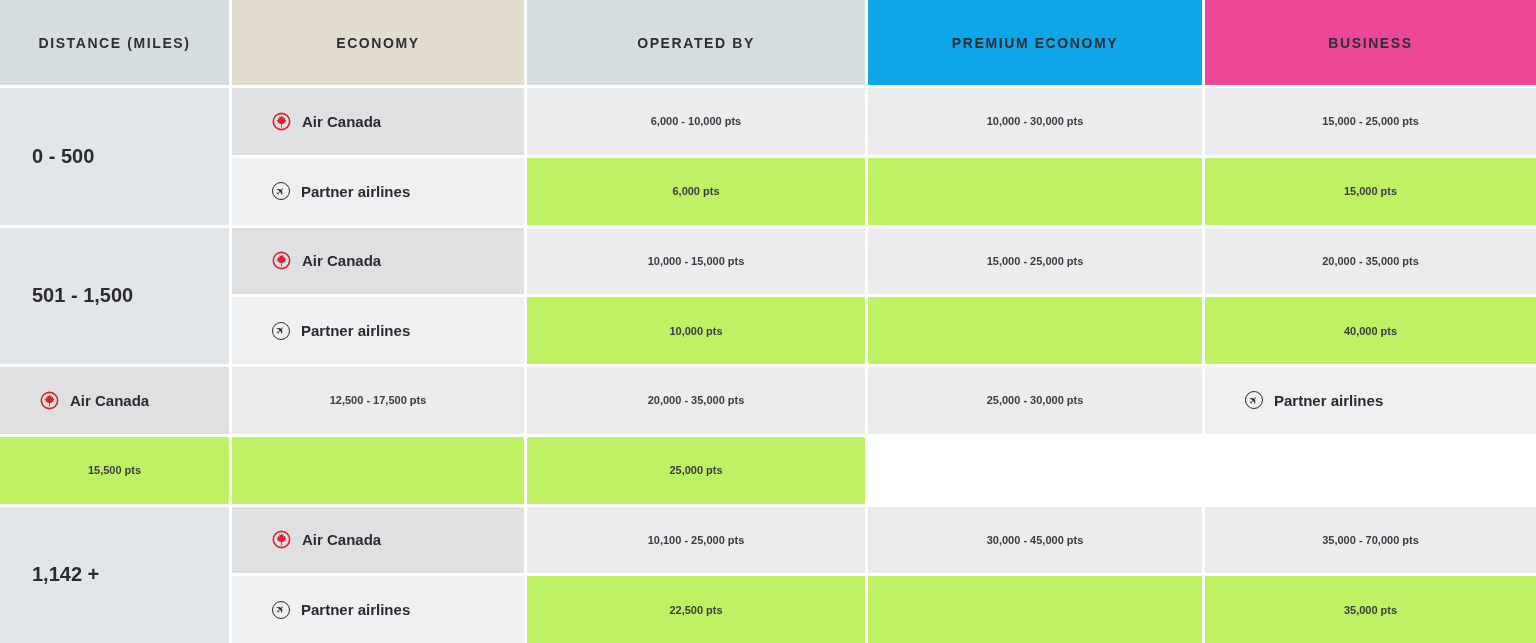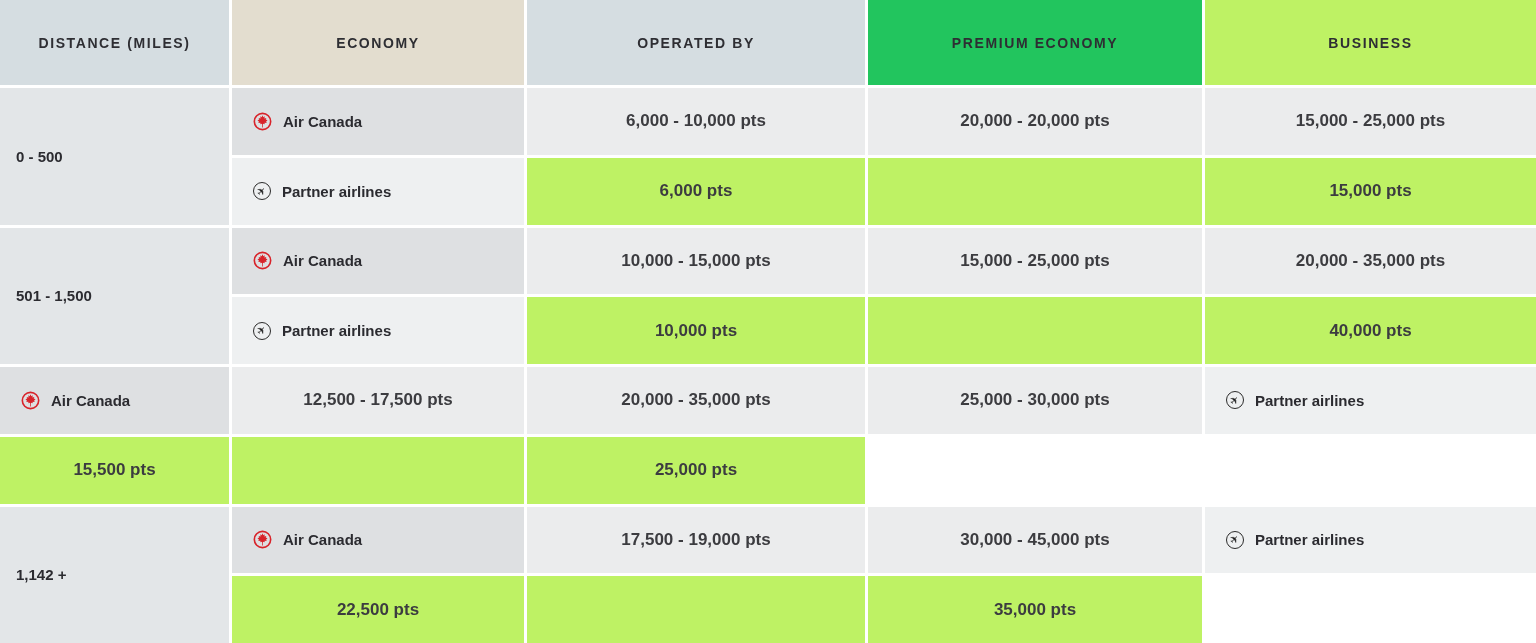--- a/index.html
+++ b/index.html
@@ -28,46 +28,46 @@
   .hcell {
     justify-content: center;
     font-size: 14px;
     font-weight: bold;
     letter-spacing: 1.6px;
     text-transform: uppercase;
     color: #2e2e33;
   }
   .bg-hdr-gray { background: #d5dde1; }
   .bg-hdr-eco  { background: #e3ddcf; }
-  .bg-hdr-pre  { background: #22c55e; }
-  .bg-hdr-bus  { background: #bef264; }
+  .bg-hdr-pre  { background: #0ea5e9; }
+  .bg-hdr-bus  { background: #ec4899; }
   
   .dcell {
     grid-column: 1;
     grid-row: span 2;
     background: #e3e6e8;
-    padding-left: 16px;
-    font-size: 15px;
+    padding-left: 32px;
+    font-size: 20px;
     font-weight: bold;
     color: #2b2b30;
   }
   
   .opcell {
-    padding-left: 21px;
+    padding-left: 40px;
     gap: 11px;
     font-size: 15px;
     font-weight: bold;
     color: #2b2b30;
   }
   .op-ac { background: #dee0e2; }
   .op-pa { background: #eef0f1; }
   
   .vcell {
     justify-content: center;
-    font-size: 17px;
+    font-size: 11px;
     font-weight: 600;
     color: #3c3c40;
   }
   .val-ac { background: #ebeced; }
   .val-pa { background: #bef264; }
   
   .icon-wrap {
     width: 19px;
     height: 19px;
     flex: 0 0 19px;
@@ -109,21 +109,21 @@
   <div class="cell opcell op-ac">
     <span class="icon-wrap">
       <svg width="19" height="19" viewBox="0 0 20 20">
           <circle cx="10" cy="10" r="8.6" fill="none" stroke="#d8232a" stroke-width="1.7"></circle>
           <path fill="#d8232a" d="M10 3.4 L10.9 5.4 L12.4 4.6 L12 6.8 L14.1 6.3 L13.4 8.0 L15.3 8.8 L13.8 10.0 L14.4 11.6 L12.2 11.2 L12.3 13.0 L10.7 12.3 L10 14.4 L9.3 12.3 L7.7 13.0 L7.8 11.2 L5.6 11.6 L6.2 10.0 L4.7 8.8 L6.6 8.0 L5.9 6.3 L8 6.8 L7.6 4.6 L9.1 5.4 Z M9.6 13.6 h0.8 v2.6 h-0.8 Z"></path>
         </svg>
     </span>
     <span>Air Canada</span>
   </div>
   <div class="cell vcell val-ac">6,000 - 10,000 pts</div>
-  <div class="cell vcell val-ac">20,000 - 20,000 pts</div>
+  <div class="cell vcell val-ac">10,000 - 30,000 pts</div>
   <div class="cell vcell val-ac">15,000 - 25,000 pts</div>
   <div class="cell opcell op-pa">
     <span class="partner-circle">
         <span class="plane-glyph">✈</span>
       </span>
     <span>Partner airlines</span>
   </div>
   <div class="cell vcell val-pa">6,000 pts</div>
   <div class="cell vcell val-pa"></div>
   <div class="cell vcell val-pa">15,000 pts</div>
@@ -176,22 +176,23 @@
   <div class="cell dcell">1,142 +</div>
   <div class="cell opcell op-ac">
     <span class="icon-wrap">
       <svg width="19" height="19" viewBox="0 0 20 20">
           <circle cx="10" cy="10" r="8.6" fill="none" stroke="#d8232a" stroke-width="1.7"></circle>
           <path fill="#d8232a" d="M10 3.4 L10.9 5.4 L12.4 4.6 L12 6.8 L14.1 6.3 L13.4 8.0 L15.3 8.8 L13.8 10.0 L14.4 11.6 L12.2 11.2 L12.3 13.0 L10.7 12.3 L10 14.4 L9.3 12.3 L7.7 13.0 L7.8 11.2 L5.6 11.6 L6.2 10.0 L4.7 8.8 L6.6 8.0 L5.9 6.3 L8 6.8 L7.6 4.6 L9.1 5.4 Z M9.6 13.6 h0.8 v2.6 h-0.8 Z"></path>
         </svg>
     </span>
     <span>Air Canada</span>
   </div>
-  <div class="cell vcell val-ac">17,500 - 19,000 pts</div>
+  <div class="cell vcell val-ac">10,100 - 25,000 pts</div>
   <div class="cell vcell val-ac">30,000 - 45,000 pts</div>
+  <div class="cell vcell val-ac">35,000 - 70,000 pts</div>
   <div class="cell opcell op-pa">
     <span class="partner-circle">
         <span class="plane-glyph">✈</span>
       </span>
     <span>Partner airlines</span>
   </div>
   <div class="cell vcell val-pa">22,500 pts</div>
   <div class="cell vcell val-pa"></div>
   <div class="cell vcell val-pa">35,000 pts</div>
 

